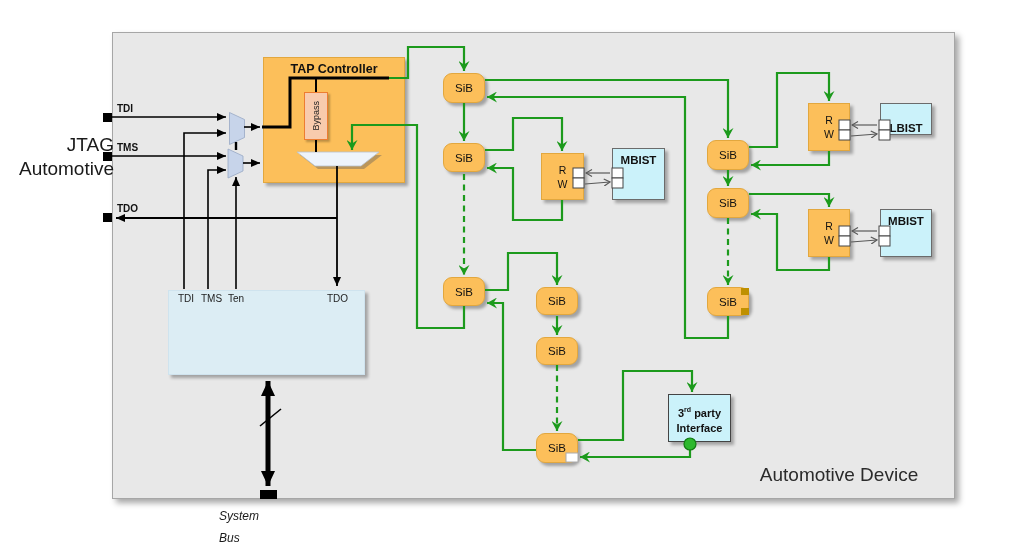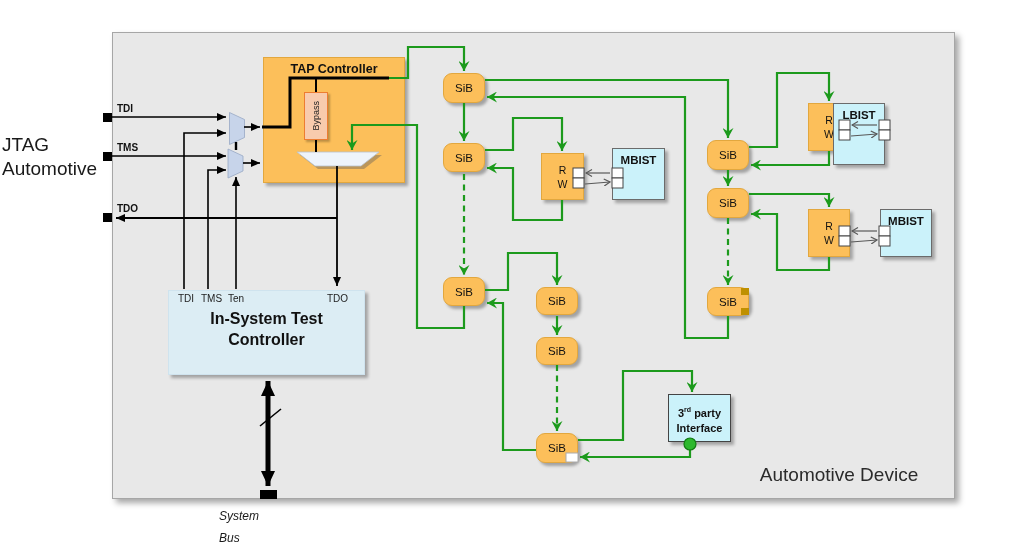--- a/index.html
+++ b/index.html
@@ -18,21 +18,21 @@
          padding-top:9px;font-size:10.5px;line-height:14px;}
   .bistbox{align-items:flex-start;padding-top:5px;font-weight:bold;font-size:11.5px;}
   .bypass{background:#f8cbad;border:1.5px solid #ed7d31;box-shadow:2px 2px 2px rgba(0,0,0,.25);}
   .vtext{writing-mode:vertical-rl;transform:rotate(180deg);font-size:9px;color:#222;}
   .tap-title{position:absolute;top:4px;left:0;width:100%;text-align:center;
              font-weight:bold;font-size:12.5px;}
   .istc-title{position:absolute;top:17px;left:0;width:100%;text-align:center;
               font-weight:bold;font-size:16px;line-height:21px;}
   .port{position:absolute;top:2px;font-size:10px;color:#222;}
   .pinlabel{position:absolute;font-size:10px;font-weight:bold;color:#111;}
-  .biglabel{position:absolute;text-align:left;font-size:19px;color:#1a1a1a;line-height:24px;}
+  .biglabel{position:absolute;text-align:right;font-size:19px;color:#1a1a1a;line-height:24px;}
   .buslabel{position:absolute;font-size:12px;color:#1a1a1a;line-height:22px;font-style:italic;}
   .devlabel{position:absolute;font-size:19px;color:#2b2b2b;text-align:center;}
   .inst{flex-direction:column;justify-content:flex-start;padding-top:7px;
         font-weight:bold;font-size:11px;line-height:15px;}
   .inst sup{font-size:7px;}
   svg.wires{position:absolute;left:0;top:0;pointer-events:none;}
 </style>
 </head>
 <body>
 
@@ -50,24 +50,20 @@
   <div class="pinlabel" style="left:117px;top:203px;">TDO</div>
 
   <div class="box orange" style="left:263px;top:57px;width:142px;height:126px;">
     <div class="tap-title">TAP Controller</div>
   </div>
   <div class="box bypass" style="left:304px;top:92px;width:24px;height:48px;">
     <span class="vtext">Bypass</span>
   </div>
 
   <div class="box istc" style="left:168px;top:290px;width:197px;height:85px;">
-    <div class="istc-title">
-      <span>In-System Test</span><br>
-      <span>Controller</span>
-    </div>
     <span class="port" style="left:9px;">TDI</span>
     <span class="port" style="left:32px;">TMS</span>
     <span class="port" style="left:59px;">Ten</span>
     <span class="port" style="left:158px;">TDO</span>
   </div>
 
   <div class="buslabel" style="left:219px;top:505px;width:100px;">
     <span>System</span><br>
     <span>Bus</span>
   </div>
@@ -111,21 +107,21 @@
     <span>W</span>
   </div>
   <div class="box orange rwbox" style="left:808px;top:209px;width:42px;height:48px;">
     <span>R</span>
     <span>W</span>
   </div>
 
   <div class="box cyan bistbox" style="left:612px;top:148px;width:53px;height:52px;">
     <span>MBIST</span>
     </div>
-  <div class="box cyan bistbox" style="left:833px;top:103px;width:52px;height:62px;">
+  <div class="box cyan bistbox" style="left:880px;top:103px;width:52px;height:32px;align-items:flex-end;">
     <span>LBIST</span>
     </div>
   <div class="box cyan bistbox" style="left:880px;top:209px;width:52px;height:48px;">
     <span>MBIST</span>
     </div>
 
   <div class="box cyan inst" style="left:668px;top:394px;width:63px;height:48px;border:1px solid #444;">
     <span><span>3</span><sup>rd</sup>&nbsp;<span>party</span></span>
     <span>Interface</span>
   </div>

